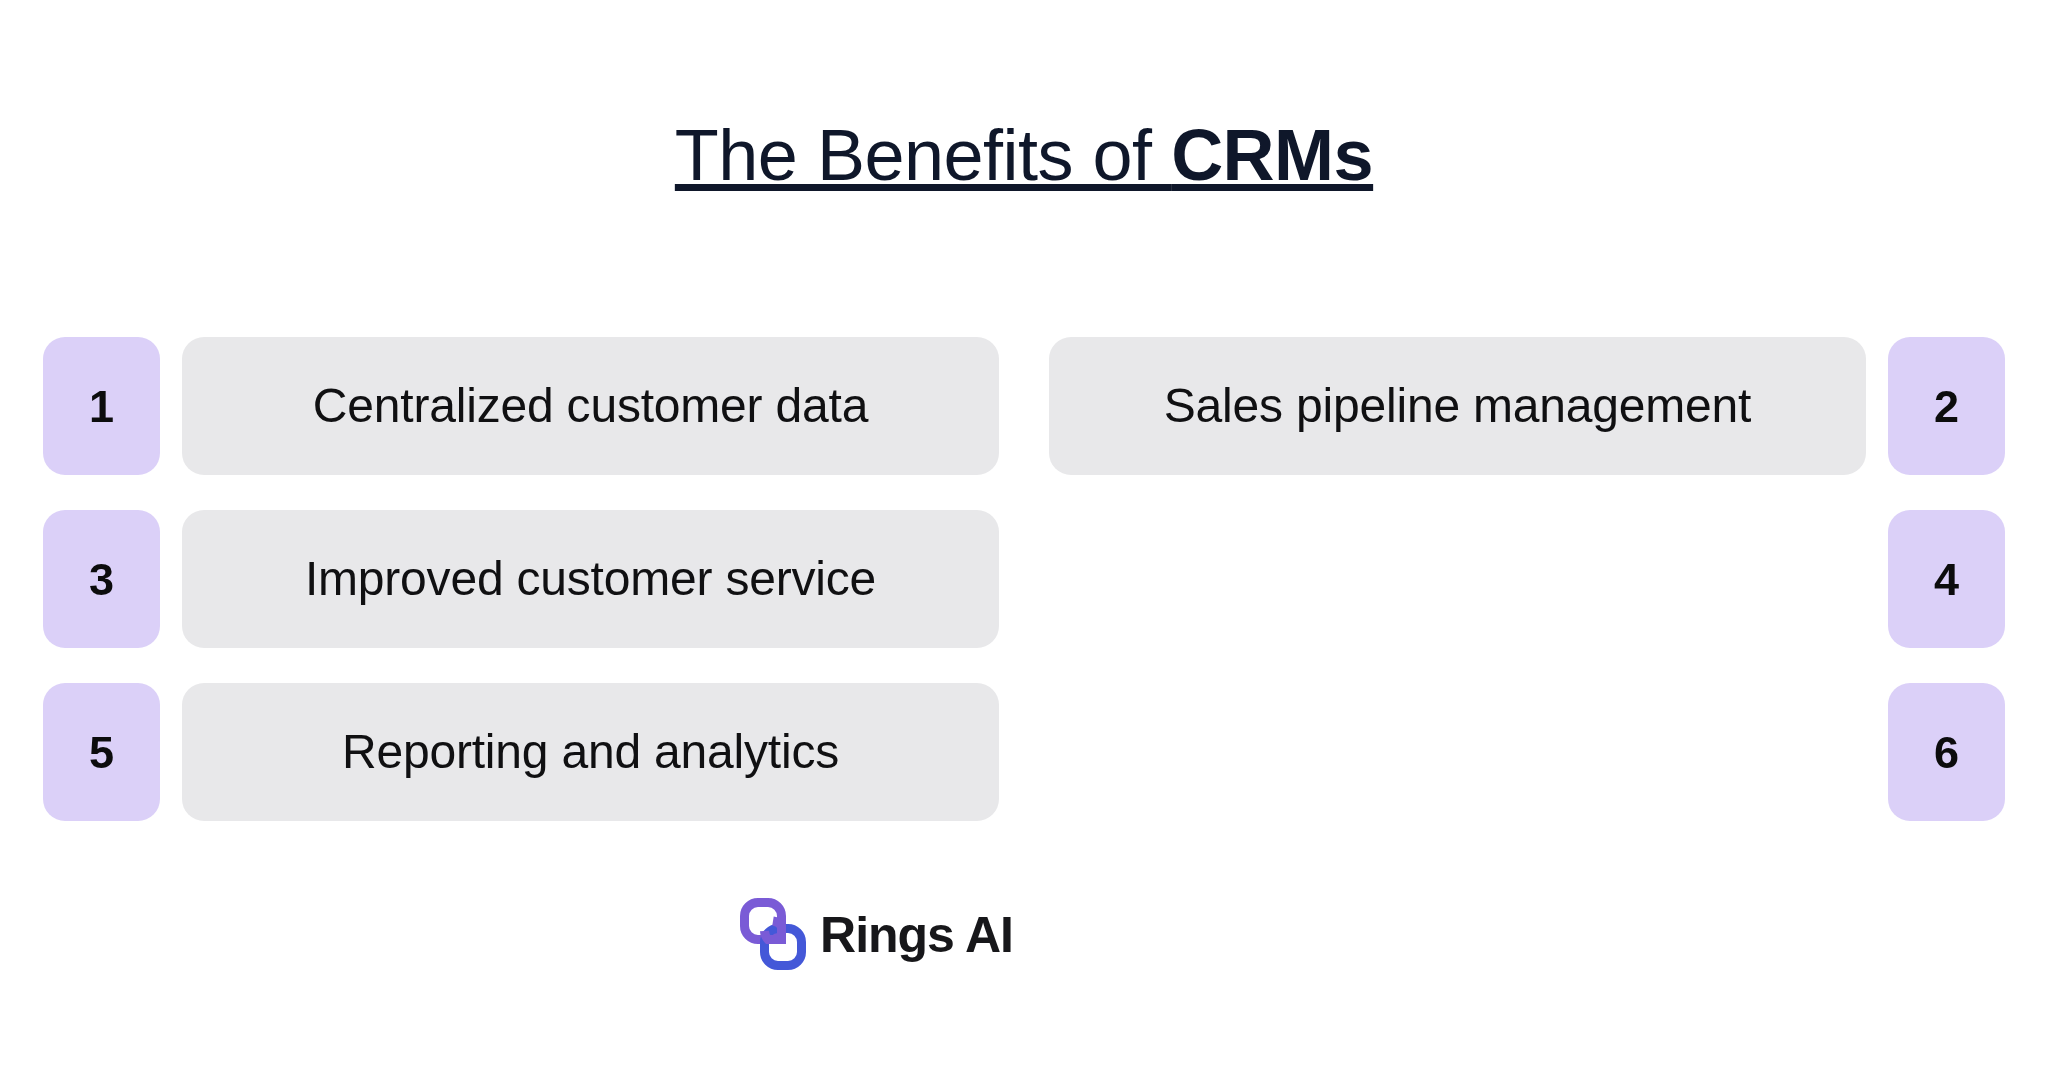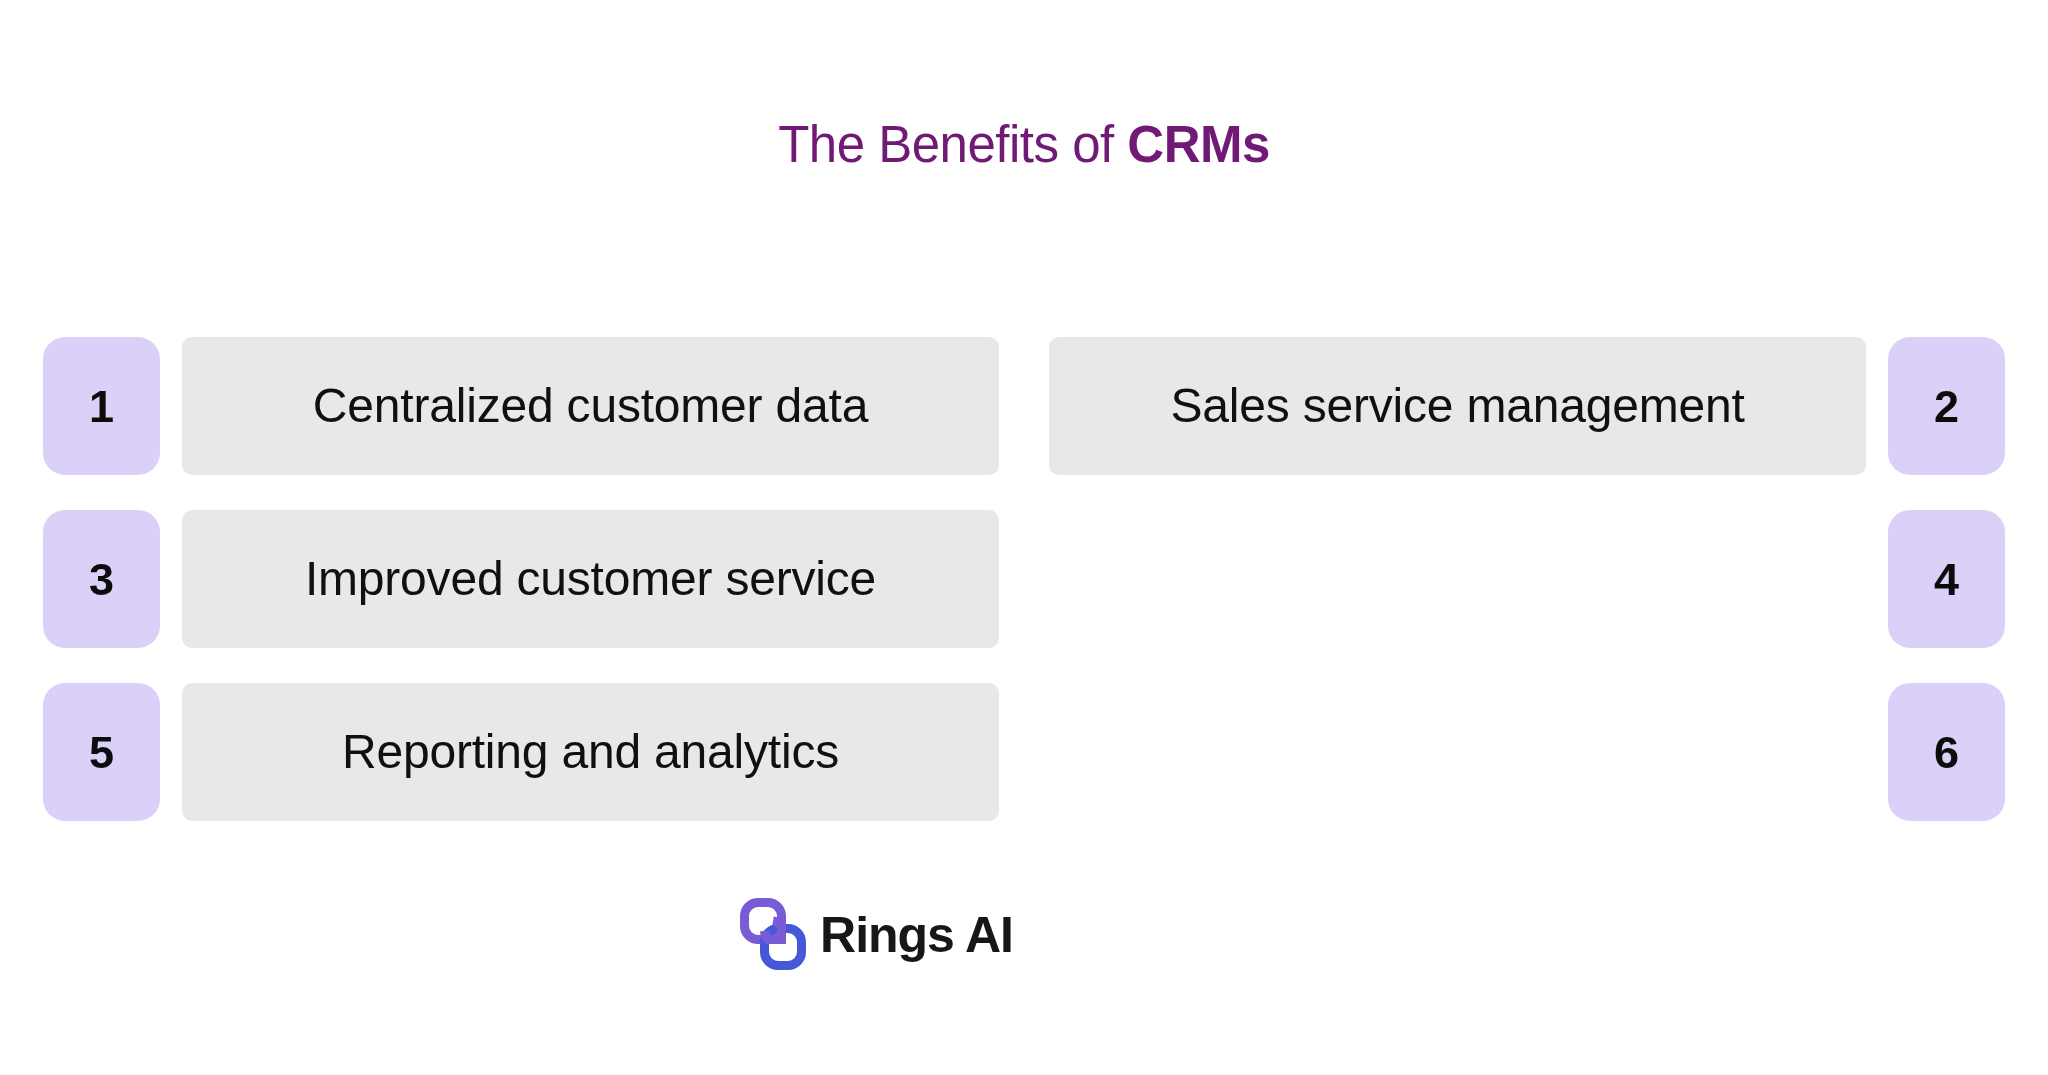--- a/index.html
+++ b/index.html
@@ -26,26 +26,27 @@
 
   
   .title-wrap {
     position: absolute;
     top: 118px;
     left: 0;
     width: 2048px;
     text-align: center;
   }
   .title {
-    font-size: 51px;
+    font-size: 72px;
     line-height: 1.05;
-    color: #701a75;
+    color: #0f172a;
     letter-spacing: -0.5px;
     font-weight: 400;
     white-space: nowrap;
+    text-decoration: underline;
   }
   .title .title-light { font-weight: 400; }
   .title .title-strong { font-weight: 700; }
 
   
   .grid {
     position: absolute;
     top: 337px;
     left: 43px;
     width: 1962px;
@@ -84,21 +85,21 @@
   }
   .badge-num {
     font-size: 45px;
     font-weight: 700;
     color: #0c0c0d;
     line-height: 1;
   }
 
   .pill {
     flex: 1 1 auto;
-    border-radius: 10px;
+    border-radius: 22px;
     background: #e8e8ea;
     display: flex;
     align-items: center;
     justify-content: center;
     box-sizing: border-box;
     padding: 0 26px;
   }
   .pill-label {
     font-size: 48px;
     font-weight: 400;
@@ -155,21 +156,21 @@
         </div>
         <div class="pill">
           <span class="pill-label">Centralized customer data</span>
         </div>
       </div>
       <div class="item rtl">
         <div class="badge">
           <span class="badge-num">2</span>
         </div>
         <div class="pill">
-          <span class="pill-label">Sales service management</span>
+          <span class="pill-label">Sales pipeline management</span>
         </div>
       </div>
     </div>
 
     <div class="grid-row">
       <div class="item">
         <div class="badge">
           <span class="badge-num">3</span>
         </div>
         <div class="pill">

